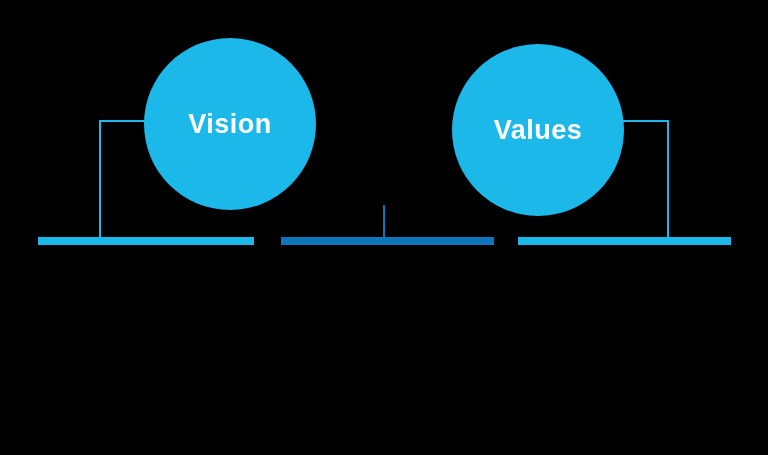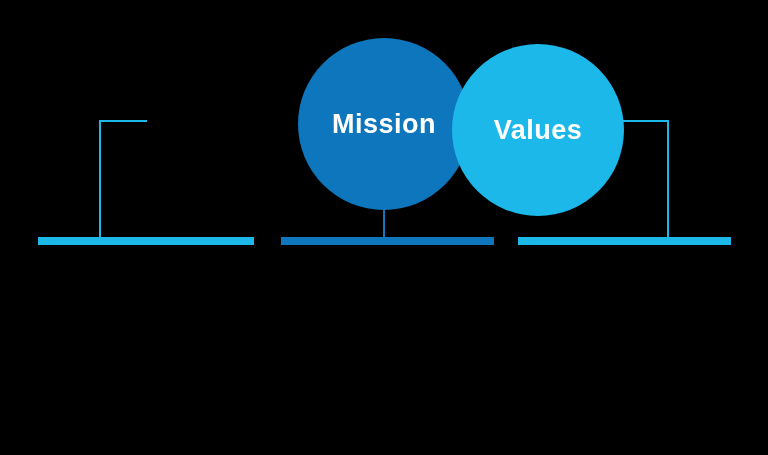--- a/index.html
+++ b/index.html
@@ -57,24 +57,24 @@
 <body>
 
 <div class="canvas">
 
   <div class="connector conn-light" id="conn-left-h"></div>
   <div class="connector conn-light" id="conn-left-v"></div>
   <div class="connector conn-dark" id="conn-mid-v"></div>
   <div class="connector conn-light" id="conn-right-h"></div>
   <div class="connector conn-light" id="conn-right-v"></div>
 
-  <div class="circle circle-dark" id="circle-mission">
-    <span class="circle-label">Mission</span>
+
+  <div class="circle circle-light" id="circle-vision">
+    <span class="circle-label">Vision</span>
   </div>
-
 
   <div class="circle circle-light" id="circle-values">
     <span class="circle-label">Values</span>
   </div>
 
   <div class="bar" id="bar-left"></div>
   <div class="bar" id="bar-middle"></div>
   <div class="bar" id="bar-right"></div>
 
 </div>

